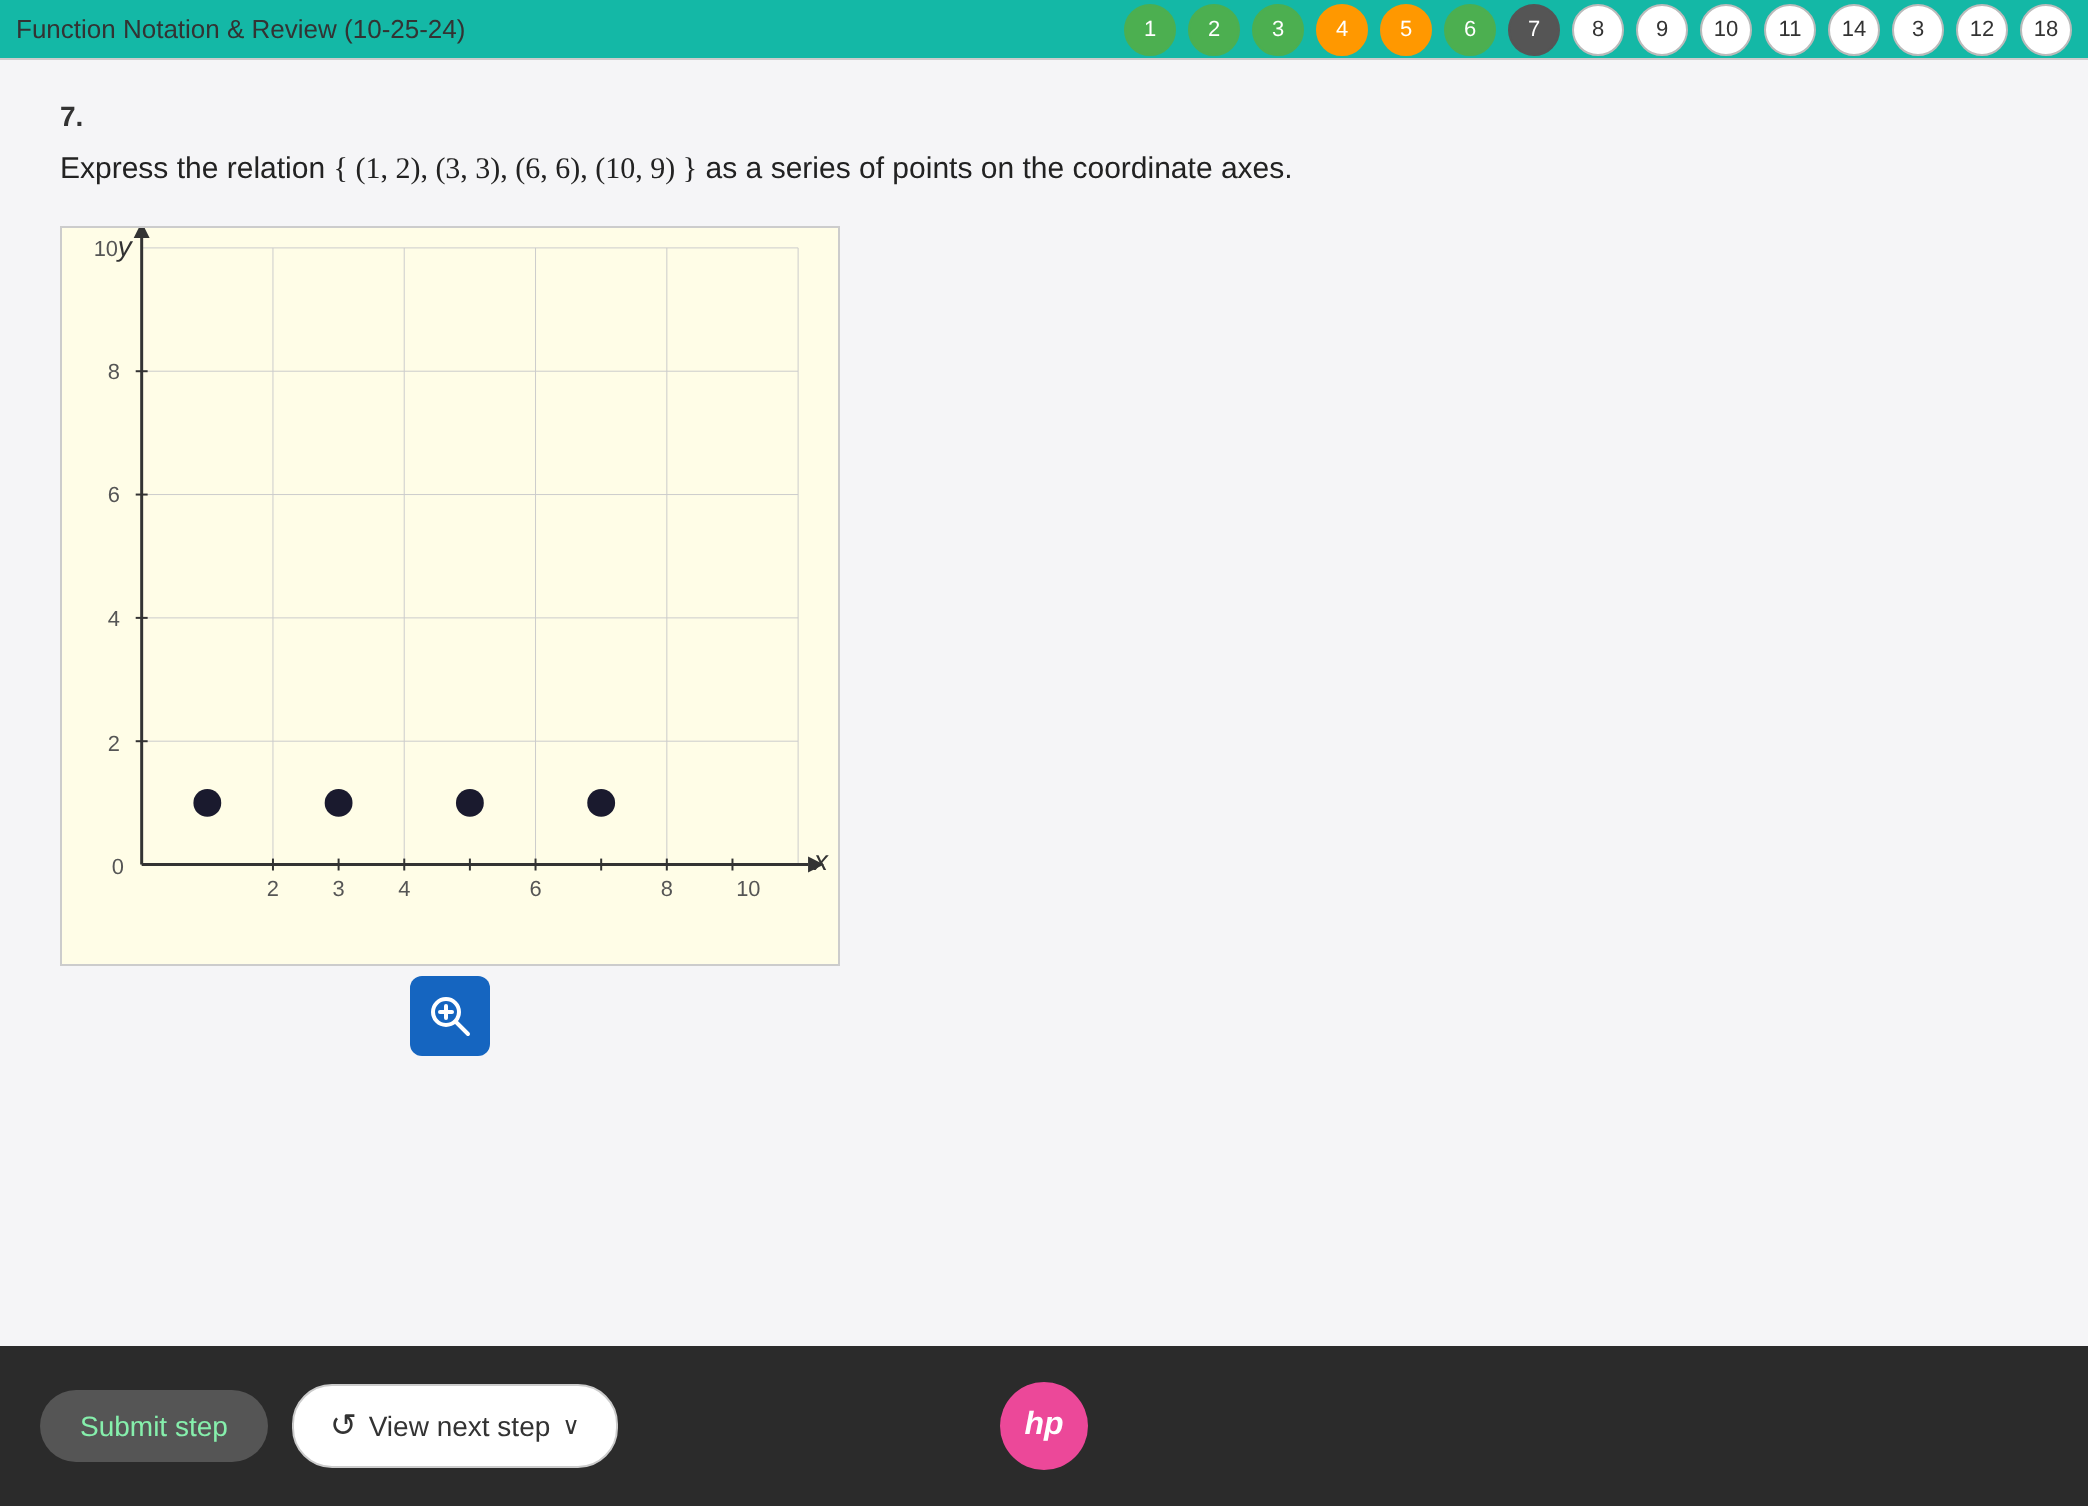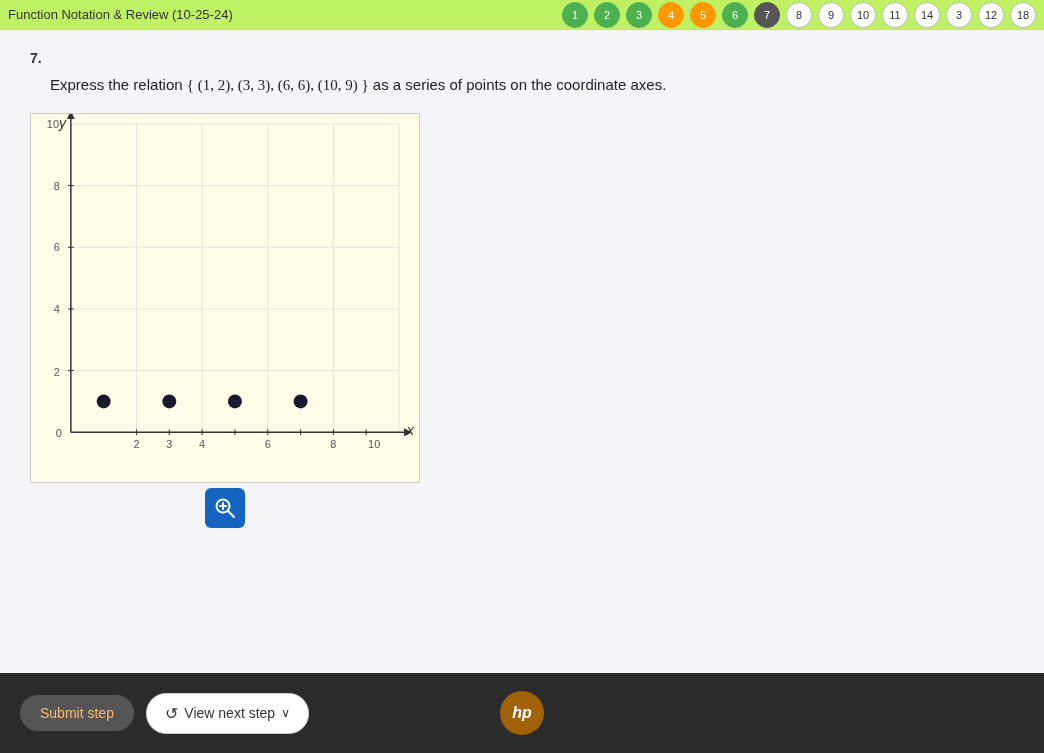--- a/index.html
+++ b/index.html
@@ -7,21 +7,21 @@
       background: #e8e8ec;
       font-family: Arial, sans-serif;
       width: 1044px;
       height: 753px;
       overflow: hidden;
       position: relative;
     }
 
     
     .top-bar {
-      background: #bef264;
+      background: #14b8a6;
       height: 30px;
       display: flex;
       align-items: center;
       justify-content: flex-end;
       padding: 0 8px;
       gap: 6px;
       border-bottom: 1px solid #ccc;
       position: relative;
     }
     .top-bar-title {
@@ -73,21 +73,20 @@
       color: #333;
       font-weight: bold;
       margin-bottom: 8px;
     }
 
     .question-text {
       font-size: 15px;
       color: #222;
       margin-bottom: 16px;
       line-height: 1.5;
-      margin-left: 20px;
     }
 
     .math-set {
       font-family: 'Times New Roman', serif;
       font-size: 15px;
     }
 
     
     .graph-container {
       position: relative;
@@ -129,21 +128,21 @@
       height: 80px;
       background: #2b2b2b;
       display: flex;
       align-items: center;
       padding: 0 20px;
       gap: 12px;
     }
 
     .submit-btn {
       background: #555;
-      color: #fdba74;
+      color: #86efac;
       border: none;
       padding: 10px 20px;
       border-radius: 20px;
       font-size: 14px;
       cursor: pointer;
     }
 
     .view-next-btn {
       background: #fff;
       color: #333;
@@ -291,14 +290,14 @@
 </div>
 
 <div class="bottom-bar">
   <button class="submit-btn">Submit step</button>
   <button class="view-next-btn">
     <span style="font-size:16px;">↺</span>
     <span>View next step</span>
     <span class="chevron">∨</span>
   </button>
 
-  <div class="hp-logo-area" style="position:absolute; bottom:18px; left:50%; transform:translateX(-50%); background:#a16207; border-radius:50%; width:44px; height:44px; display:flex; align-items:center; justify-content:center; color:white; font-size:16px; font-weight:bold; font-style:italic;">hp</div>
+  <div class="hp-logo-area" style="position:absolute; bottom:18px; left:50%; transform:translateX(-50%); background:#ec4899; border-radius:50%; width:44px; height:44px; display:flex; align-items:center; justify-content:center; color:white; font-size:16px; font-weight:bold; font-style:italic;">hp</div>
 </div>
 
 </body></html>

